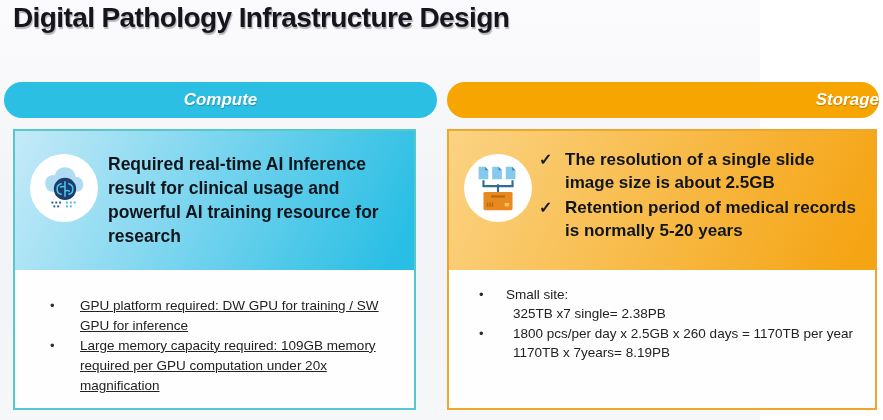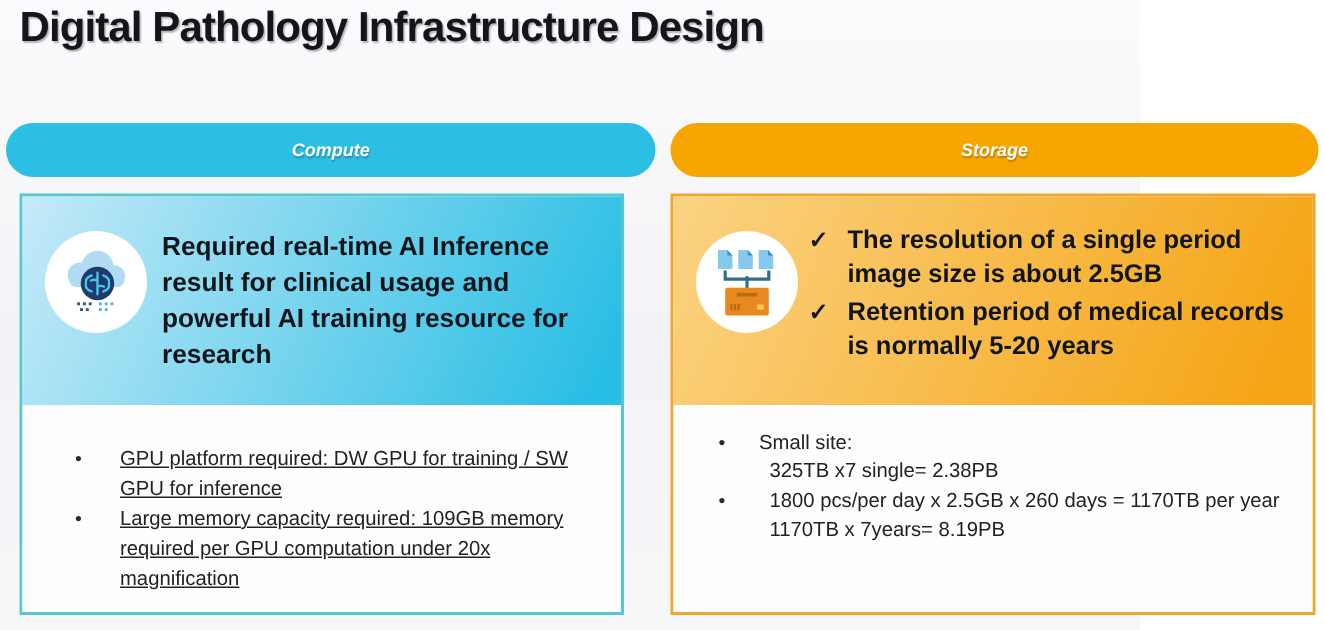--- a/index.html
+++ b/index.html
@@ -18,25 +18,25 @@
     position: absolute; left: 13px; top: 2px;
     font-size: 28px; font-weight: 800;
     color: var(--title-color, #15151D);
     letter-spacing: -0.6px;
     text-shadow: 1px 1.5px 1px rgba(0,0,0,0.28);
   }
   .pill {
     position: absolute; top: 82px; height: 36px;
     border-radius: 18px;
     display: flex; align-items: center; justify-content: center;
-    color: #ffffff; font-size: 12px; font-weight: 700; font-style: italic;
+    color: #ffffff; font-size: 17px; font-weight: 700; font-style: italic;
     text-shadow: 0.5px 1px 1px rgba(0,0,0,0.25);
   }
   .pill-compute { left: 4px;   width: 433px; background: var(--compute-accent, #2BBFE3); }
-  .pill-storage { left: 447px; width: 432px; background: var(--storage-accent, #F7A500); }
+  .pill-storage { left: 447px; width: 432px; background: var(--storage-accent, #F7A500); justify-content: flex-end; }
 
   .card {
     position: absolute; top: 129px; height: 277px;
     background: #ffffff;
     display: flex; flex-direction: column;
   }
   .card-compute { left: 13px;  width: 399px; border: 2px solid var(--compute-border, #57C7CE); }
   .card-storage { left: 447px; width: 426px; border: 2px solid var(--storage-border, #F0A52C); }
 
   .card-top { position: relative; height: 139px; flex: none; }
@@ -146,21 +146,21 @@
             <rect x="20.5" y="47" width="1.5" height="4.5"></rect>
             <rect x="23" y="47" width="1.5" height="4.5"></rect>
             <rect x="25.5" y="47" width="1.5" height="4.5"></rect>
           </g>
           <rect x="39" y="47.5" width="4.5" height="3.5" fill="#F7C860"></rect>
         </svg>
       </div>
       <div class="checklist">
         <div class="check-item">
           <span class="check-glyph">✓</span>
-          <span class="check-text">The resolution of a single period image size is about 2.5GB</span>
+          <span class="check-text">The resolution of a single slide image size is about 2.5GB</span>
         </div>
         <div class="check-item">
           <span class="check-glyph">✓</span>
           <span class="check-text">Retention period of medical records is normally 5-20 years</span>
         </div>
       </div>
     </div>
     <div class="card-bottom">
       <div class="bullet-row">
         <span class="bullet-glyph">•</span>

